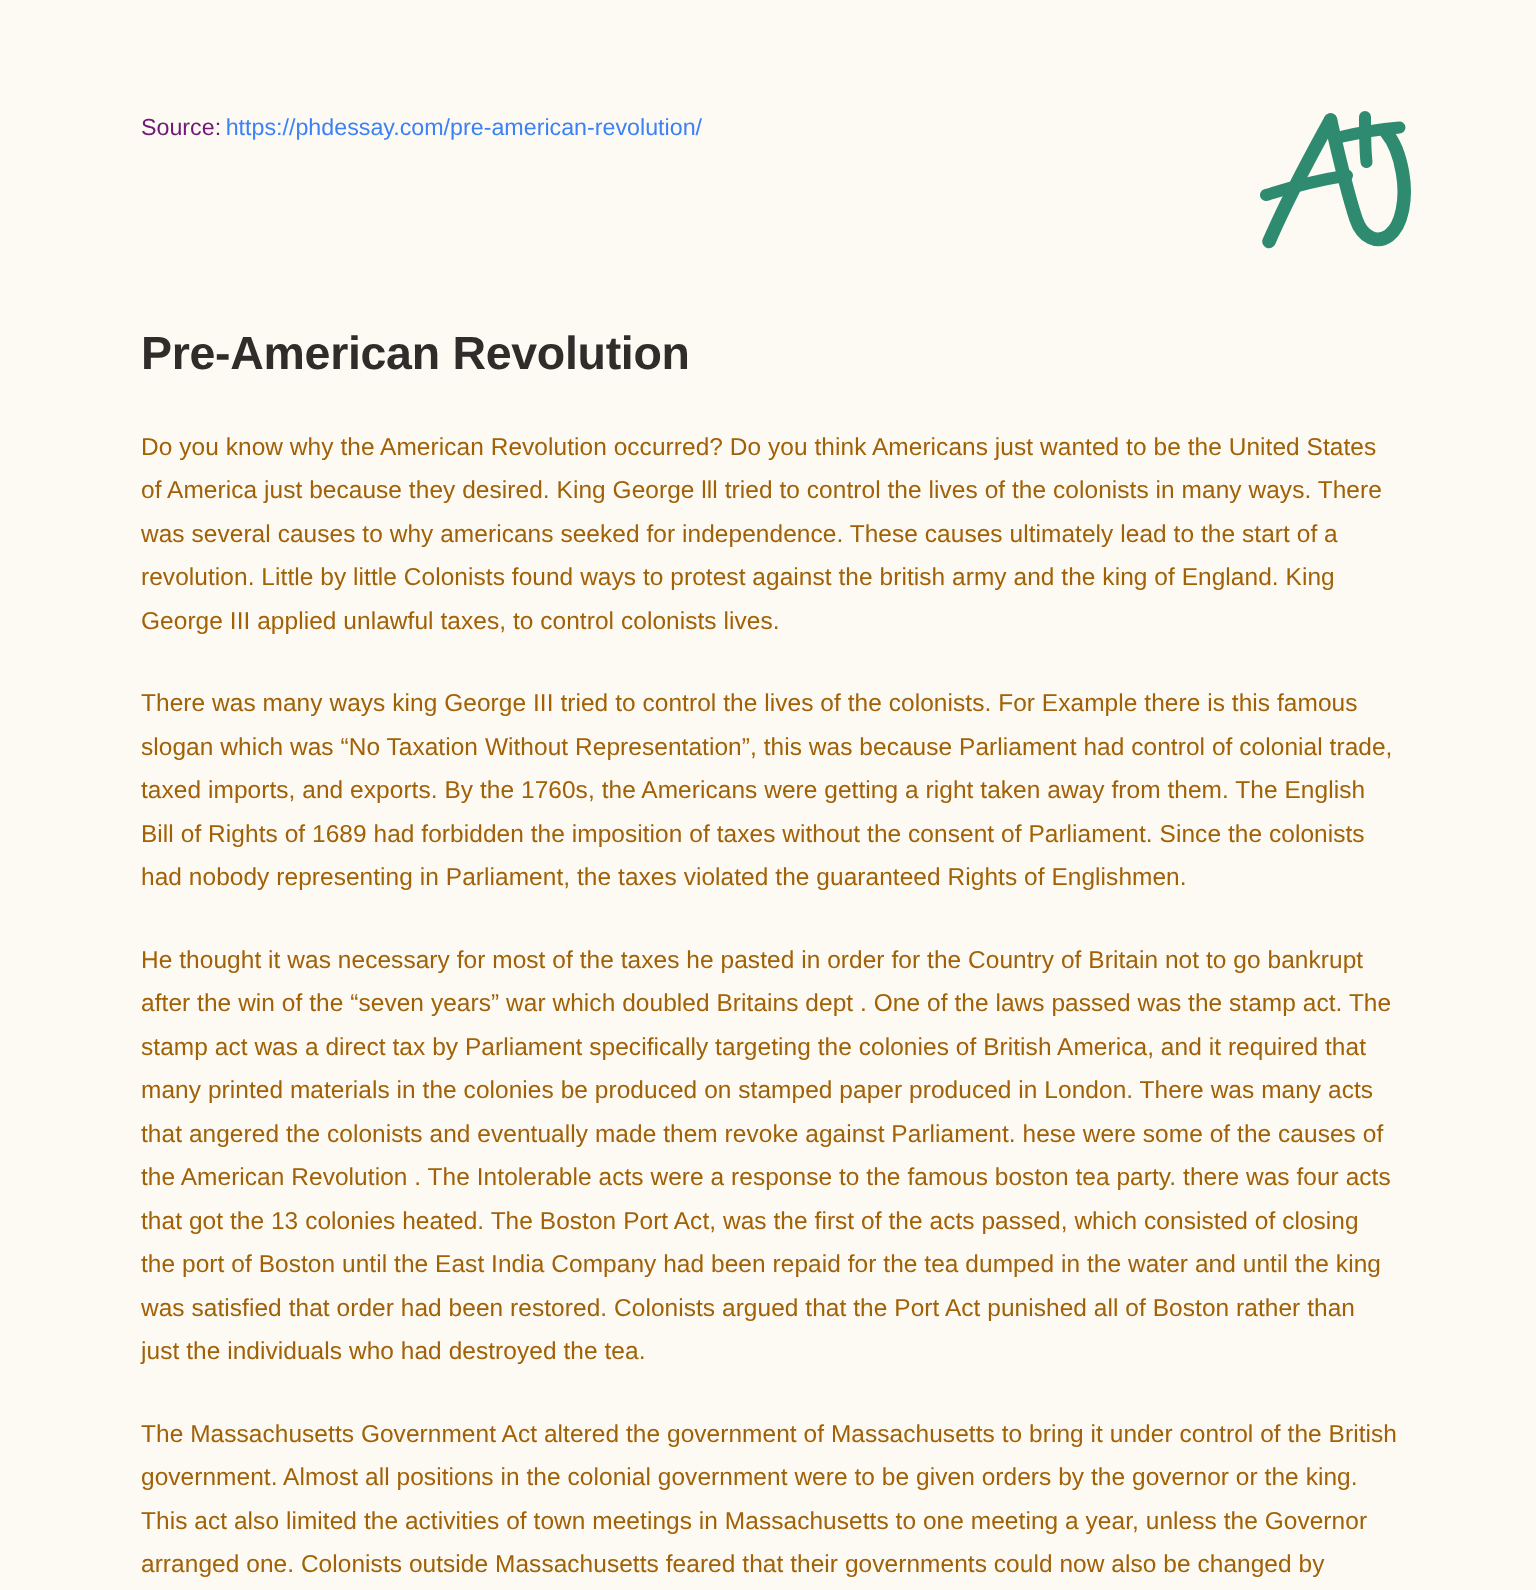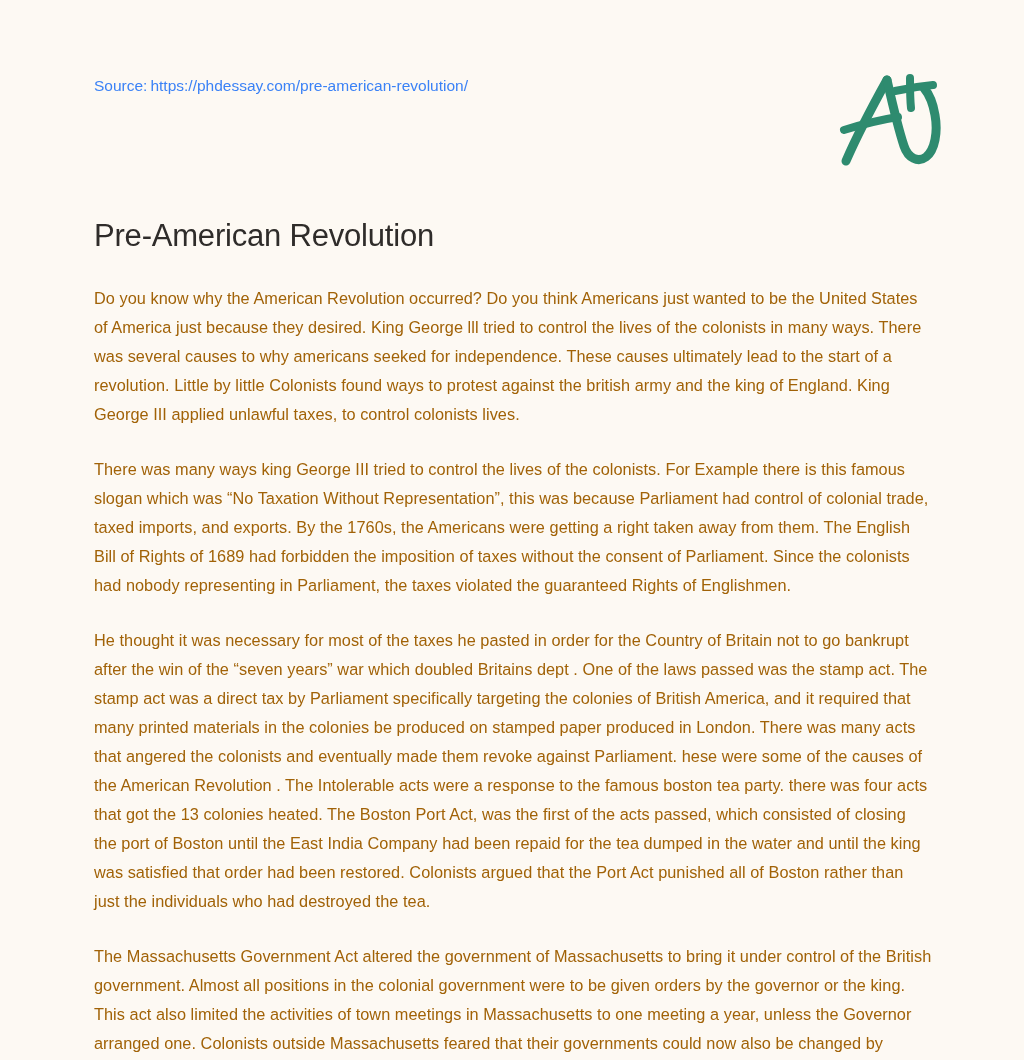--- a/index.html
+++ b/index.html
@@ -52,21 +52,21 @@
 
   .source-line {
     margin-top: 14px;
     font-size: 15.5px;
     line-height: 20px;
     color: #8c8c8c;
     white-space: nowrap;
   }
 
   .source-label {
-    color: #3b82f6;
+    color: #701a75;
   }
 
   .source-link {
     color: #3b82f6;
     text-decoration: none;
     margin-left: 3px;
   }
 
   
   .logo {
@@ -85,21 +85,21 @@
   
   .article {
     position: absolute;
     left: 94px;
     top: 216px;
     width: 838px;
   }
 
   .doc-title {
     font-size: 31px;
-    font-weight: normal;
+    font-weight: bold;
     color: #2f2c2a;
     line-height: 40px;
     letter-spacing: -0.2px;
     margin: 0 0 28px 0;
   }
 
   .body-copy p {
     font-size: 16.3px;
     line-height: 29px;
     color: #a16207;

